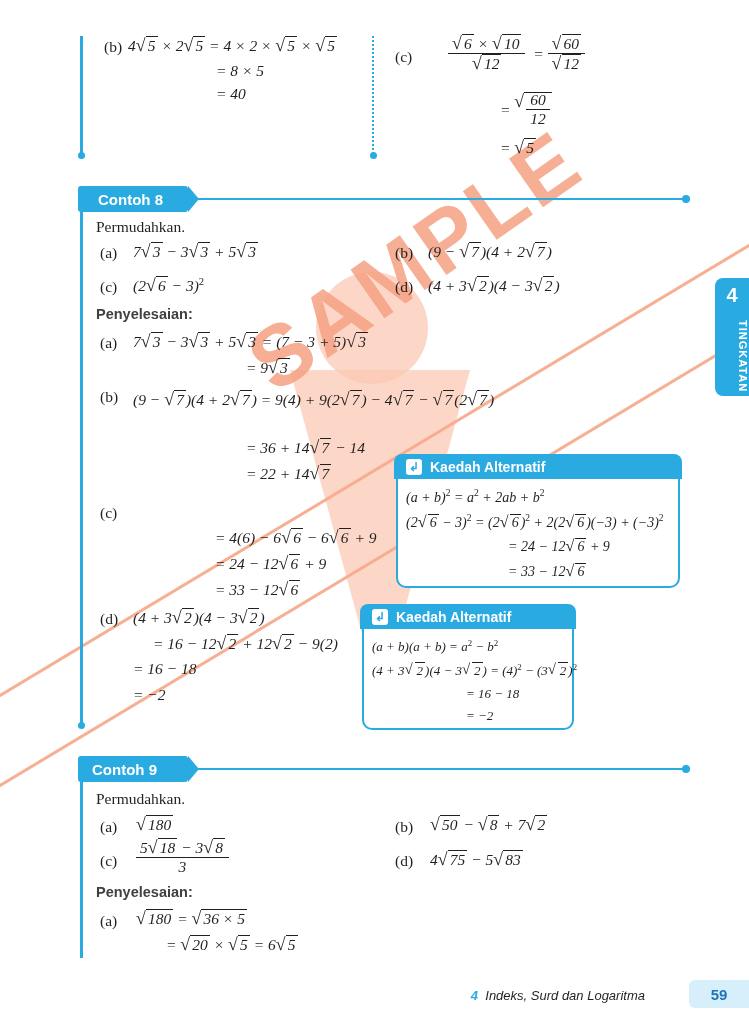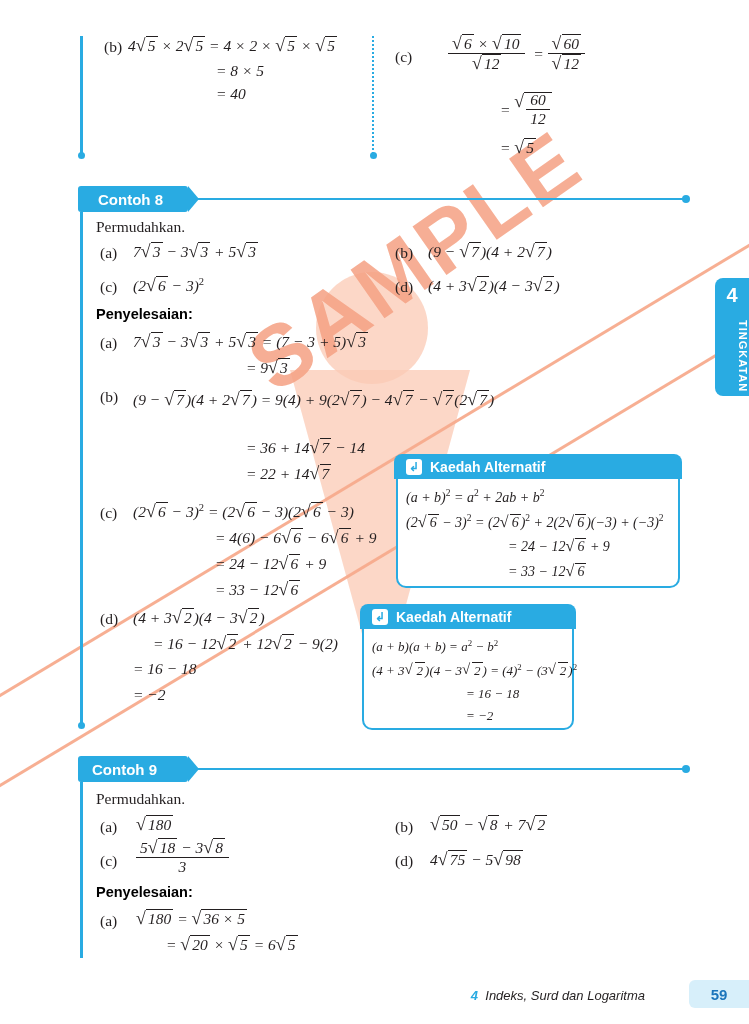--- a/index.html
+++ b/index.html
@@ -78,21 +78,21 @@
   }
   .banner:after{
     content:""; position:absolute; right:-11px; top:0;
     border-top:13px solid transparent; border-bottom:13px solid transparent;
     border-left:11px solid #29abe2;
   }
   .banner-line { position:absolute; height:2px; background:#29abe2; }
   .banner-dot { position:absolute; width:8px; height:8px; border-radius:50%; background:#29abe2; }
 
   .penyelesaian {
-    position:absolute; color:#000000; font-family:"Liberation Sans", sans-serif;
+    position:absolute; color:#404040; font-family:"Liberation Sans", sans-serif;
     font-weight:bold; font-size:14.5px;
   }
 
   
   .altbox {
     position:absolute; border:2px solid #29abe2; border-radius:10px;
     background:#ffffff; box-sizing:border-box;
   }
   .altbox-head {
     position:absolute; height:25px; background:#29abe2; border-radius:8px 8px 0 0;
@@ -219,23 +219,20 @@
     (9 − <span class="rad"><span class="bar">7</span></span>)(4 + 2<span class="rad"><span class="bar">7</span></span>) = 9(4) + 9(2<span class="rad"><span class="bar">7</span></span>) − 4<span class="rad"><span class="bar">7</span></span> − <span class="rad"><span class="bar">7</span></span>(2<span class="rad"><span class="bar">7</span></span>)
   </div>
   <div class="txt f15 mth" style="left:246px; top:438px;">
     = 36 + 14<span class="rad"><span class="bar">7</span></span> − 14
   </div>
   <div class="txt f15 mth" style="left:246px; top:464px;">
     = 22 + 14<span class="rad"><span class="bar">7</span></span>
   </div>
 
   <div class="txt f15" style="left:100px; top:504px;">(c)</div>
-  <div class="txt f15 mth" style="left:133px; top:502px;">
-    (2<span class="rad"><span class="bar">6</span></span> − 3)<sup class="ex">2</sup> = (2<span class="rad"><span class="bar">6</span></span> − 3)(2<span class="rad"><span class="bar">6</span></span> − 3)
-  </div>
   <div class="txt f15 mth" style="left:215px; top:528px;">
     = 4(6) − 6<span class="rad"><span class="bar">6</span></span> − 6<span class="rad"><span class="bar">6</span></span> + 9
   </div>
   <div class="txt f15 mth" style="left:215px; top:554px;">
     = 24 − 12<span class="rad"><span class="bar">6</span></span> + 9
   </div>
   <div class="txt f15 mth" style="left:215px; top:580px;">
     = 33 − 12<span class="rad"><span class="bar">6</span></span>
   </div>
 
@@ -310,21 +307,21 @@
 
   <div class="txt f15" style="left:100px; top:852px;">(c)</div>
   <div class="txt f15 mth" style="left:136px; top:840px;">
     <span class="frac">
       <span class="num">5<span class="rad"><span class="bar">18</span></span> − 3<span class="rad"><span class="bar">8</span></span></span>
       <span class="den">3</span>
     </span>
   </div>
   <div class="txt f15" style="left:395px; top:852px;">(d)</div>
   <div class="txt f15 mth" style="left:430px; top:850px;">
-    4<span class="rad"><span class="bar">75</span></span> − 5<span class="rad"><span class="bar">98</span></span>
+    4<span class="rad"><span class="bar">75</span></span> − 5<span class="rad"><span class="bar">83</span></span>
   </div>
 
   <div class="penyelesaian" style="left:96px; top:884px;">Penyelesaian:</div>
 
   <div class="txt f15" style="left:100px; top:912px;">(a)</div>
   <div class="txt f15 mth" style="left:136px; top:909px;">
     <span class="rad"><span class="bar">180</span></span> = <span class="rad"><span class="bar">36 × 5</span></span>
   </div>
   <div class="txt f15 mth" style="left:166px; top:935px;">
     = <span class="rad"><span class="bar">20</span></span> × <span class="rad"><span class="bar">5</span></span> = 6<span class="rad"><span class="bar">5</span></span>

